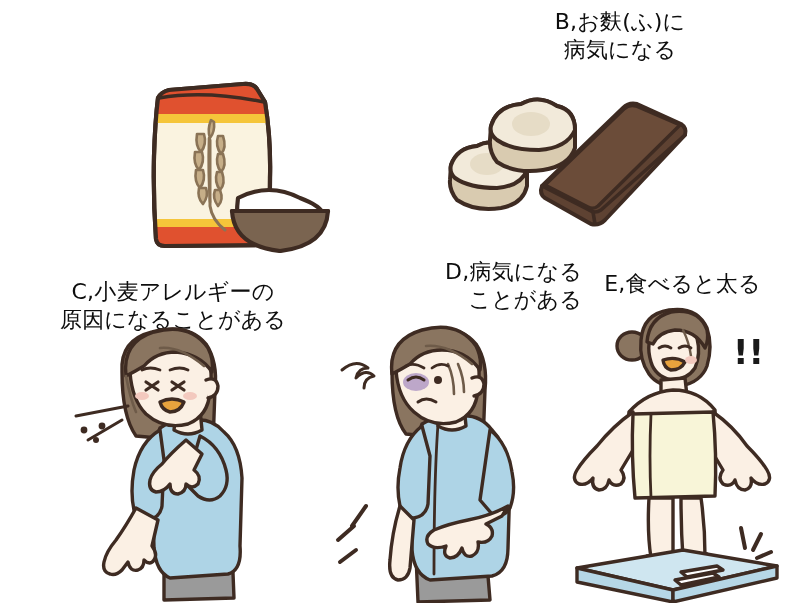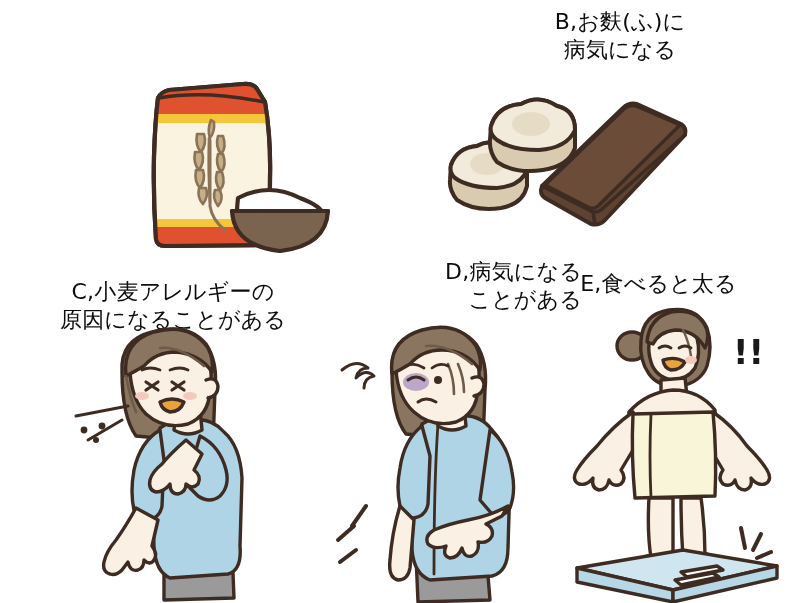--- a/index.html
+++ b/index.html
@@ -32,21 +32,21 @@
     letter-spacing: 0.2px;
     color: #0d0d0d;
     font-weight: 400;
     white-space: pre-line;
     font-family: "DejaVu Sans", "Liberation Sans", sans-serif;
   }
   .cap-a { left: 58px;  top: 8px;   width: 400px; }
   .cap-b { left: 470px; top: 8px;   width: 300px; }
   .cap-c { left: 8px;   top: 250px; width: 330px; margin-top: 28px; }
   .cap-d { left: 352px; top: 258px; width: 230px; text-align: right; }
-  .cap-e { left: 541px; top: 270px; width: 235px; }
+  .cap-e { left: 565px; top: 270px; width: 235px; }
 
   
   .art {
     position: absolute;
   }
   .art-a { left: 125px; top: 78px;  width: 225px; height: 175px; }
   .art-b { left: 435px; top: 90px;  width: 265px; height: 165px; }
   .art-c { left: 60px;  top: 320px; width: 250px; height: 283px; }
   .art-d { left: 330px; top: 320px; width: 230px; height: 283px; }
   .art-e { left: 555px; top: 300px; width: 245px; height: 303px; }

